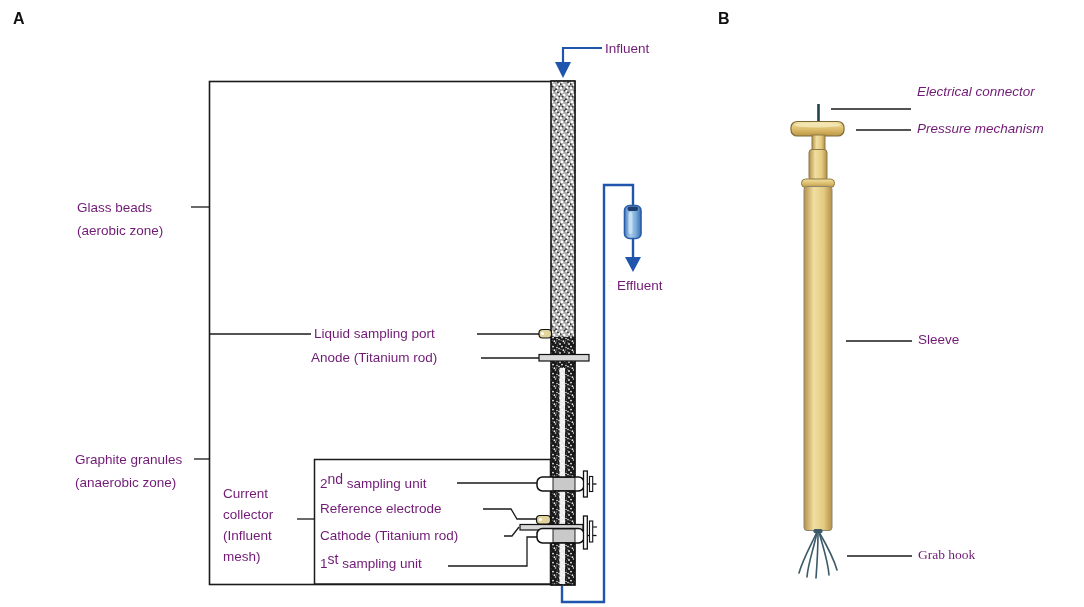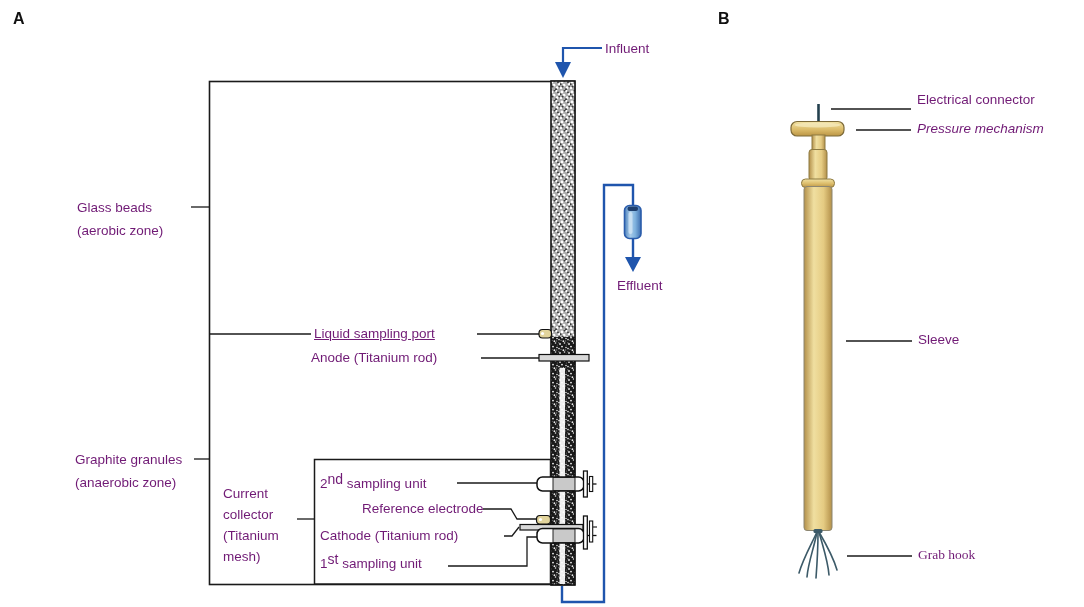--- a/index.html
+++ b/index.html
@@ -10,28 +10,28 @@
   .lbl2{line-height:23px;}
   .panel-letter{position:absolute;font-size:16px;font-weight:bold;color:#111;}
   sup.ord{font-size:14px;line-height:0;vertical-align:4px;}
   
   #letter-a{left:13px;top:10px;}
   #letter-b{left:718px;top:10px;}
   #lbl-influent{left:605px;top:41px;}
   #lbl-effluent{left:617px;top:278px;}
   #lbl-glass{left:77px;top:196px;}
   #lbl-graphite{left:75px;top:448px;}
-  #lbl-lsp{left:314px;top:326px;text-decoration:underline;}
+  #lbl-lsp{left:314px;top:326px;}
   #lbl-anode{left:311px;top:350px;}
   #lbl-cc{left:223px;top:483px;line-height:21px;}
   #lbl-su2{left:320px;top:476px;}
-  #lbl-ref{left:320px;top:501px;margin-left:42px;}
+  #lbl-ref{left:320px;top:501px;}
   #lbl-cathode{left:320px;top:528px;}
   #lbl-su1{left:320px;top:556px;}
-  #lbl-elec{left:917px;top:92px;}
+  #lbl-elec{left:917px;top:84px;font-style:italic;}
   #lbl-press{left:917px;top:121px;font-style:italic;}
   #lbl-sleeve{left:918px;top:332px;}
   #lbl-hook{left:918px;top:547px;font-family:Liberation Serif, serif;}
 </style>
 </head>
 <body>
 
 <div id="figure">
 
   <svg id="gfx" width="1084" height="607" viewBox="0 0 1084 607">
@@ -199,21 +199,21 @@
     <span>Graphite granules</span><br>
     <span>(anaerobic zone)</span>
   </div>
 
   <div class="lbl" id="lbl-lsp">Liquid sampling port</div>
   <div class="lbl" id="lbl-anode">Anode (Titanium rod)</div>
 
   <div class="lbl" id="lbl-cc">
     <span>Current</span><br>
     <span>collector</span><br>
-    <span>(Titanium</span><br>
+    <span>(Influent</span><br>
     <span>mesh)</span>
   </div>
 
   <div class="lbl" id="lbl-su2"><span>2</span><sup class="ord">nd</sup><span> sampling unit</span></div>
   <div class="lbl" id="lbl-ref">Reference electrode</div>
   <div class="lbl" id="lbl-cathode">Cathode (Titanium rod)</div>
   <div class="lbl" id="lbl-su1"><span>1</span><sup class="ord">st</sup><span> sampling unit</span></div>
 
   <div class="lbl" id="lbl-elec">Electrical connector</div>
   <div class="lbl" id="lbl-press">Pressure mechanism</div>

